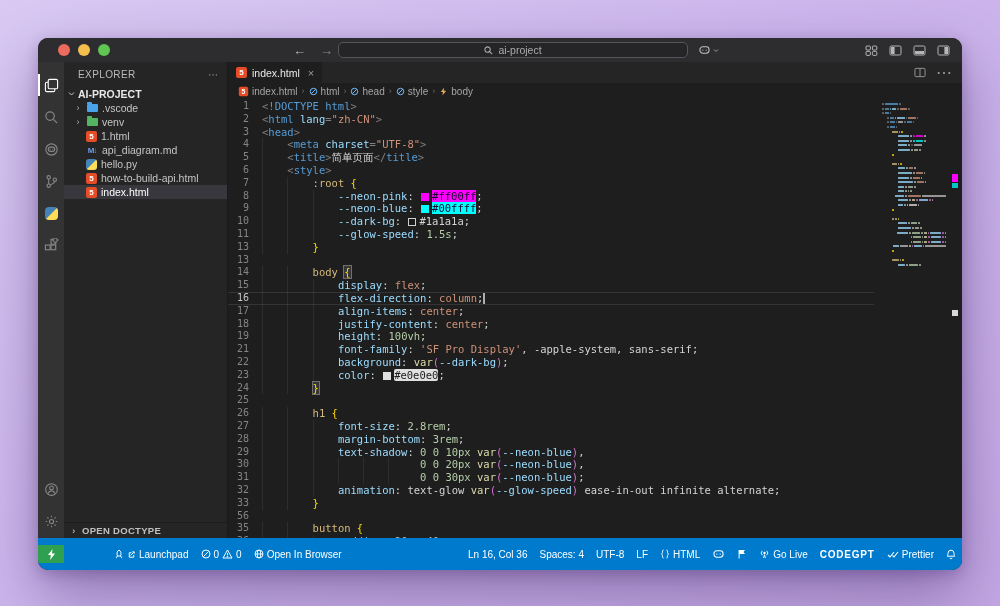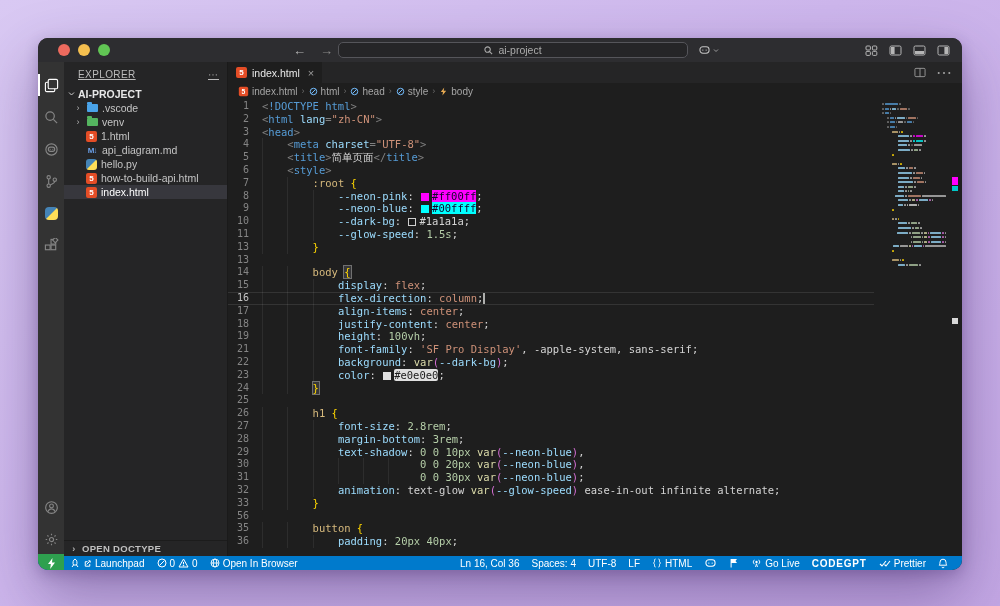--- a/index.html
+++ b/index.html
@@ -39,21 +39,21 @@
   .act.active { color:#ffffff; }
   .act.active::before { content:""; position:absolute; left:0; top:4px; bottom:4px; width:2px; background:#fff; }
   .act-bottom { margin-top:auto; }
   .pyicon { width:13px; height:13px; border-radius:4px;
     background:linear-gradient(135deg,#4584b6 49%,#ffde57 51%); }
 
   
   .sidebar { width:164px; background:#252526; flex:0 0 auto; display:flex; flex-direction:column;
     font-size:11px; color:#cccccc; border-right:1px solid #1a1a1a; position:relative; }
   .sb-header { height:24px; display:flex; align-items:center; padding:0 8px 0 14px;
-    color:#bbbbbb; font-size:10px; letter-spacing:.4px;text-decoration:underline; }
+    color:#bbbbbb; font-size:10px; letter-spacing:.4px; }
   .sb-header .more { margin-left:auto; color:#9a9a9a; letter-spacing:1px; }
   .tree-root { height:15px; display:flex; align-items:center; font-weight:bold;
     color:#e8e8e8; font-size:10.5px; padding-left:4px; gap:3px; }
   .tree { flex:1 1 auto; }
   .trow { height:14px; display:flex; align-items:center; padding-left:10px; gap:4px; color:#c5c5c5; }
   .trow.selected { background:#37373d; color:#ffffff; }
   .chev { width:8px; color:#b0b0b0; font-size:9px; flex:0 0 auto; text-align:center; }
   .fico { width:12px; height:12px; flex:0 0 auto; display:flex; align-items:center;
     justify-content:center; font-size:8px; font-weight:bold; }
   .folder-shape { width:11px; height:8px; border-radius:1px; position:relative; }
@@ -107,27 +107,27 @@
   .tok-swlight{background:#e0e0e0}
   .cursor{display:inline-block;width:1.5px;height:11px;background:#aeafad;vertical-align:-2px}
 
   .minimap { position:absolute; right:16px; top:4px; width:64px; }
   .mm-row { display:flex; height:2px; margin-bottom:2.6px; gap:1px; }
   .mm-tok { height:2px; border-radius:.5px; opacity:.75; }
   .overview-ruler { position:absolute; right:0; top:0; bottom:0; width:14px; }
   .ov-mark { position:absolute; right:4px; width:6px; }
 
   
-  .statusbar { height:14px; background:#007acc; flex:0 0 auto; display:flex; align-items:center;
-    color:#ffffff; font-size:10px; }
+  .statusbar { height:32px; background:#007acc; flex:0 0 auto; display:flex; align-items:center;
+    color:#ffffff; font-size:10px;gap:44px; }
   .sb-remote { width:26px; height:18px; background:#2ea04f; display:flex;
     align-items:center; justify-content:center; flex:0 0 auto; }
   .sbitem { display:flex; align-items:center; gap:3px; padding:0 6px; height:18px; white-space:nowrap; }
   .sb-left { display:flex; align-items:center; }
-  .sb-right { margin-left:auto; display:flex; align-items:center; padding-right:8px; }
+  .sb-right { margin-left:auto; display:flex; align-items:center; padding-right:0; }
   .codegpt { font-weight:bold; letter-spacing:.8px; font-size:10px; }
   .statusbar svg { display:block; }
 </style>
 </head>
 <body>
 
 <div class="desktop">
   <div class="window">
 
     <div class="titlebar">

